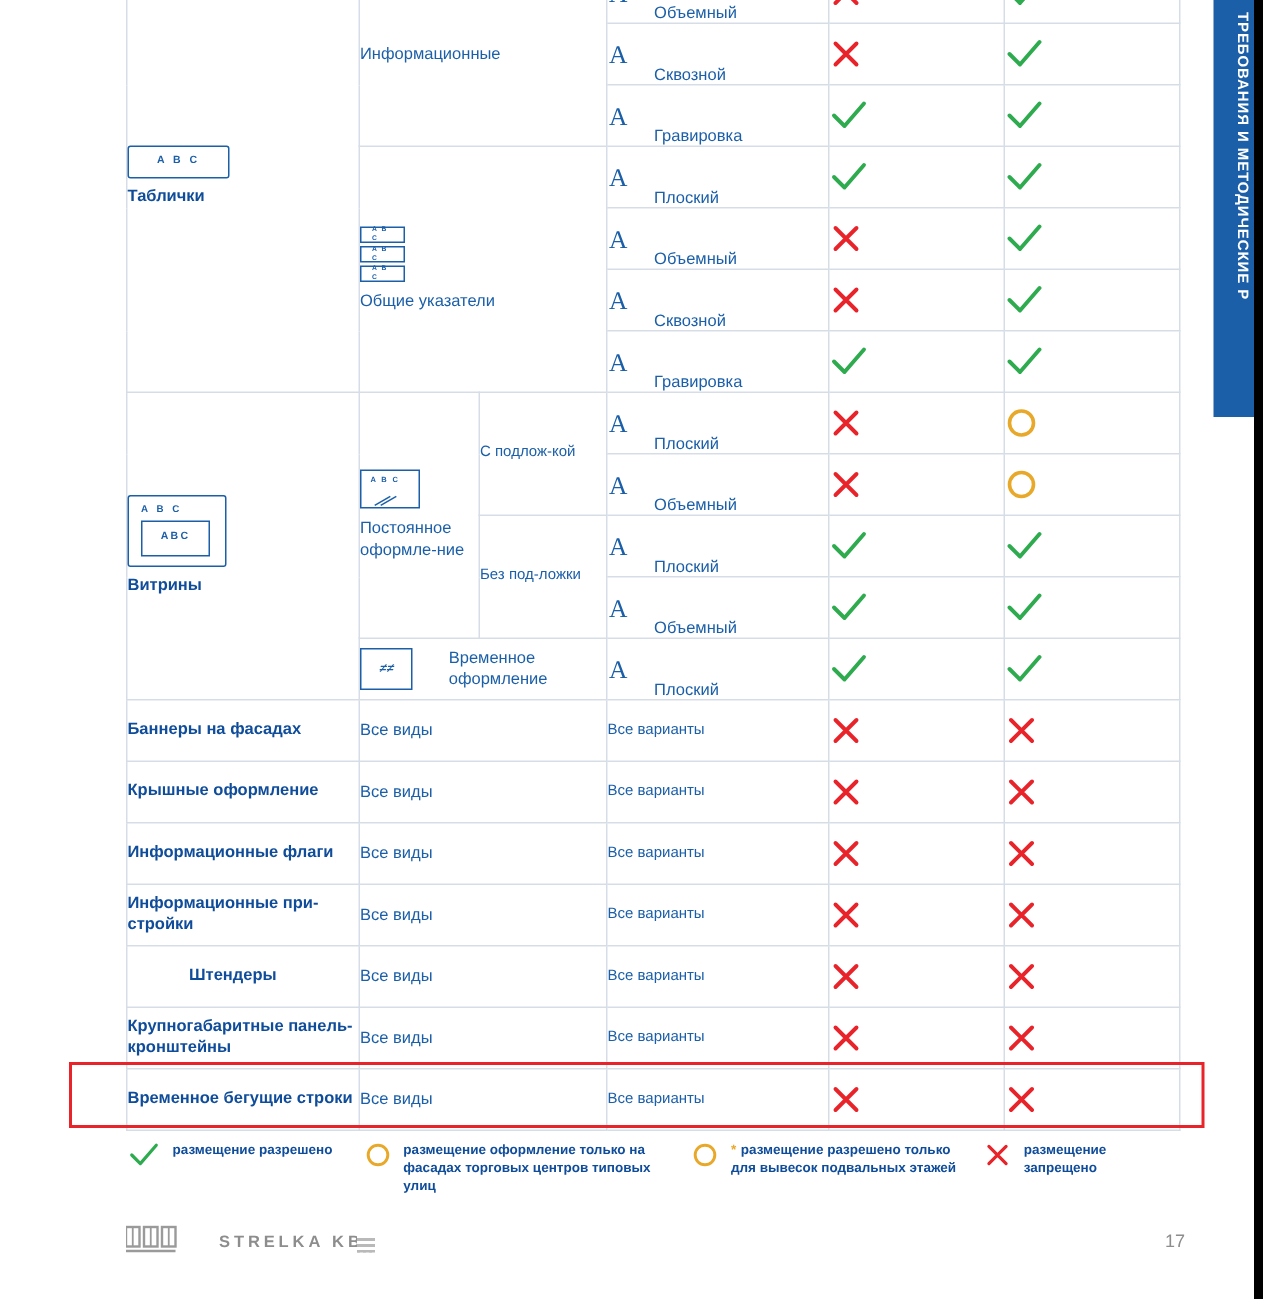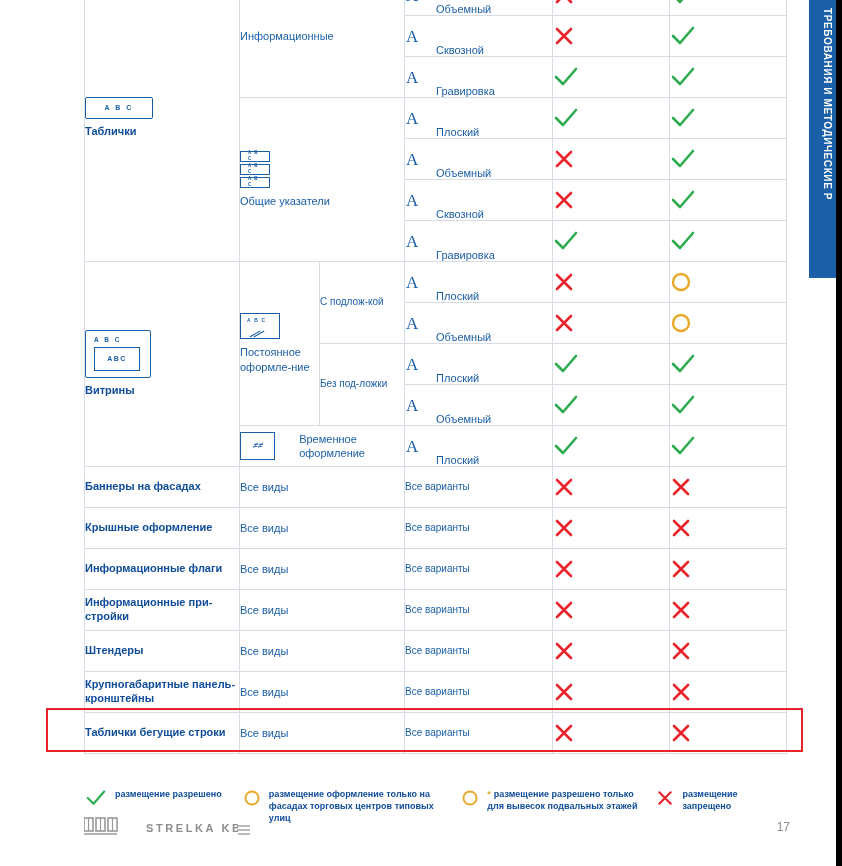--- a/index.html
+++ b/index.html
@@ -270,21 +270,20 @@
   
   #legend {
     position: absolute;
     left: 84px;
     top: 760px;
     width: 720px;
     display: flex;
     align-items: flex-start;
     font-size: 9px;
     color: #0f4c9a;
-    margin-top: 28px;
   }
   .legend-item {
     display: flex;
     align-items: flex-start;
     margin-right: 18px;
   }
   .legend-item .glyph {
     margin-right: 7px;
     flex: none;
     margin-top: 1px;
@@ -756,21 +755,21 @@
               </svg>
           </td>
           <td class="mark-cell">
             <svg width="22" height="22" viewBox="0 0 22 22">
                 <path d="M4 4 L18 18 M18 4 L4 18" stroke="#e8242a" stroke-width="2.6" stroke-linecap="round" fill="none"></path>
               </svg>
           </td>
         </tr>
 
         <tr>
-          <td class="cat-cell" style="vertical-align:middle;">
+          <td class="cat-cell" style="vertical-align:middle;padding-left:41px;">
             <span>Штендеры</span>
           </td>
           <td class="sub-cell mid" colspan="2">
             <span>Все виды</span>
           </td>
           <td class="var-cell">
             <span>Все варианты</span>
           </td>
           <td class="mark-cell">
             <svg width="22" height="22" viewBox="0 0 22 22">
@@ -801,21 +800,21 @@
           </td>
           <td class="mark-cell">
             <svg width="22" height="22" viewBox="0 0 22 22">
                 <path d="M4 4 L18 18 M18 4 L4 18" stroke="#e8242a" stroke-width="2.6" stroke-linecap="round" fill="none"></path>
               </svg>
           </td>
         </tr>
 
         <tr>
           <td class="cat-cell" style="vertical-align:middle;">
-            <span>Таблички бегущие строки</span>
+            <span>Временное бегущие строки</span>
           </td>
           <td class="sub-cell mid" colspan="2">
             <span>Все виды</span>
           </td>
           <td class="var-cell">
             <span>Все варианты</span>
           </td>
           <td class="mark-cell">
             <svg width="22" height="22" viewBox="0 0 22 22">
                 <path d="M4 4 L18 18 M18 4 L4 18" stroke="#e8242a" stroke-width="2.6" stroke-linecap="round" fill="none"></path>

